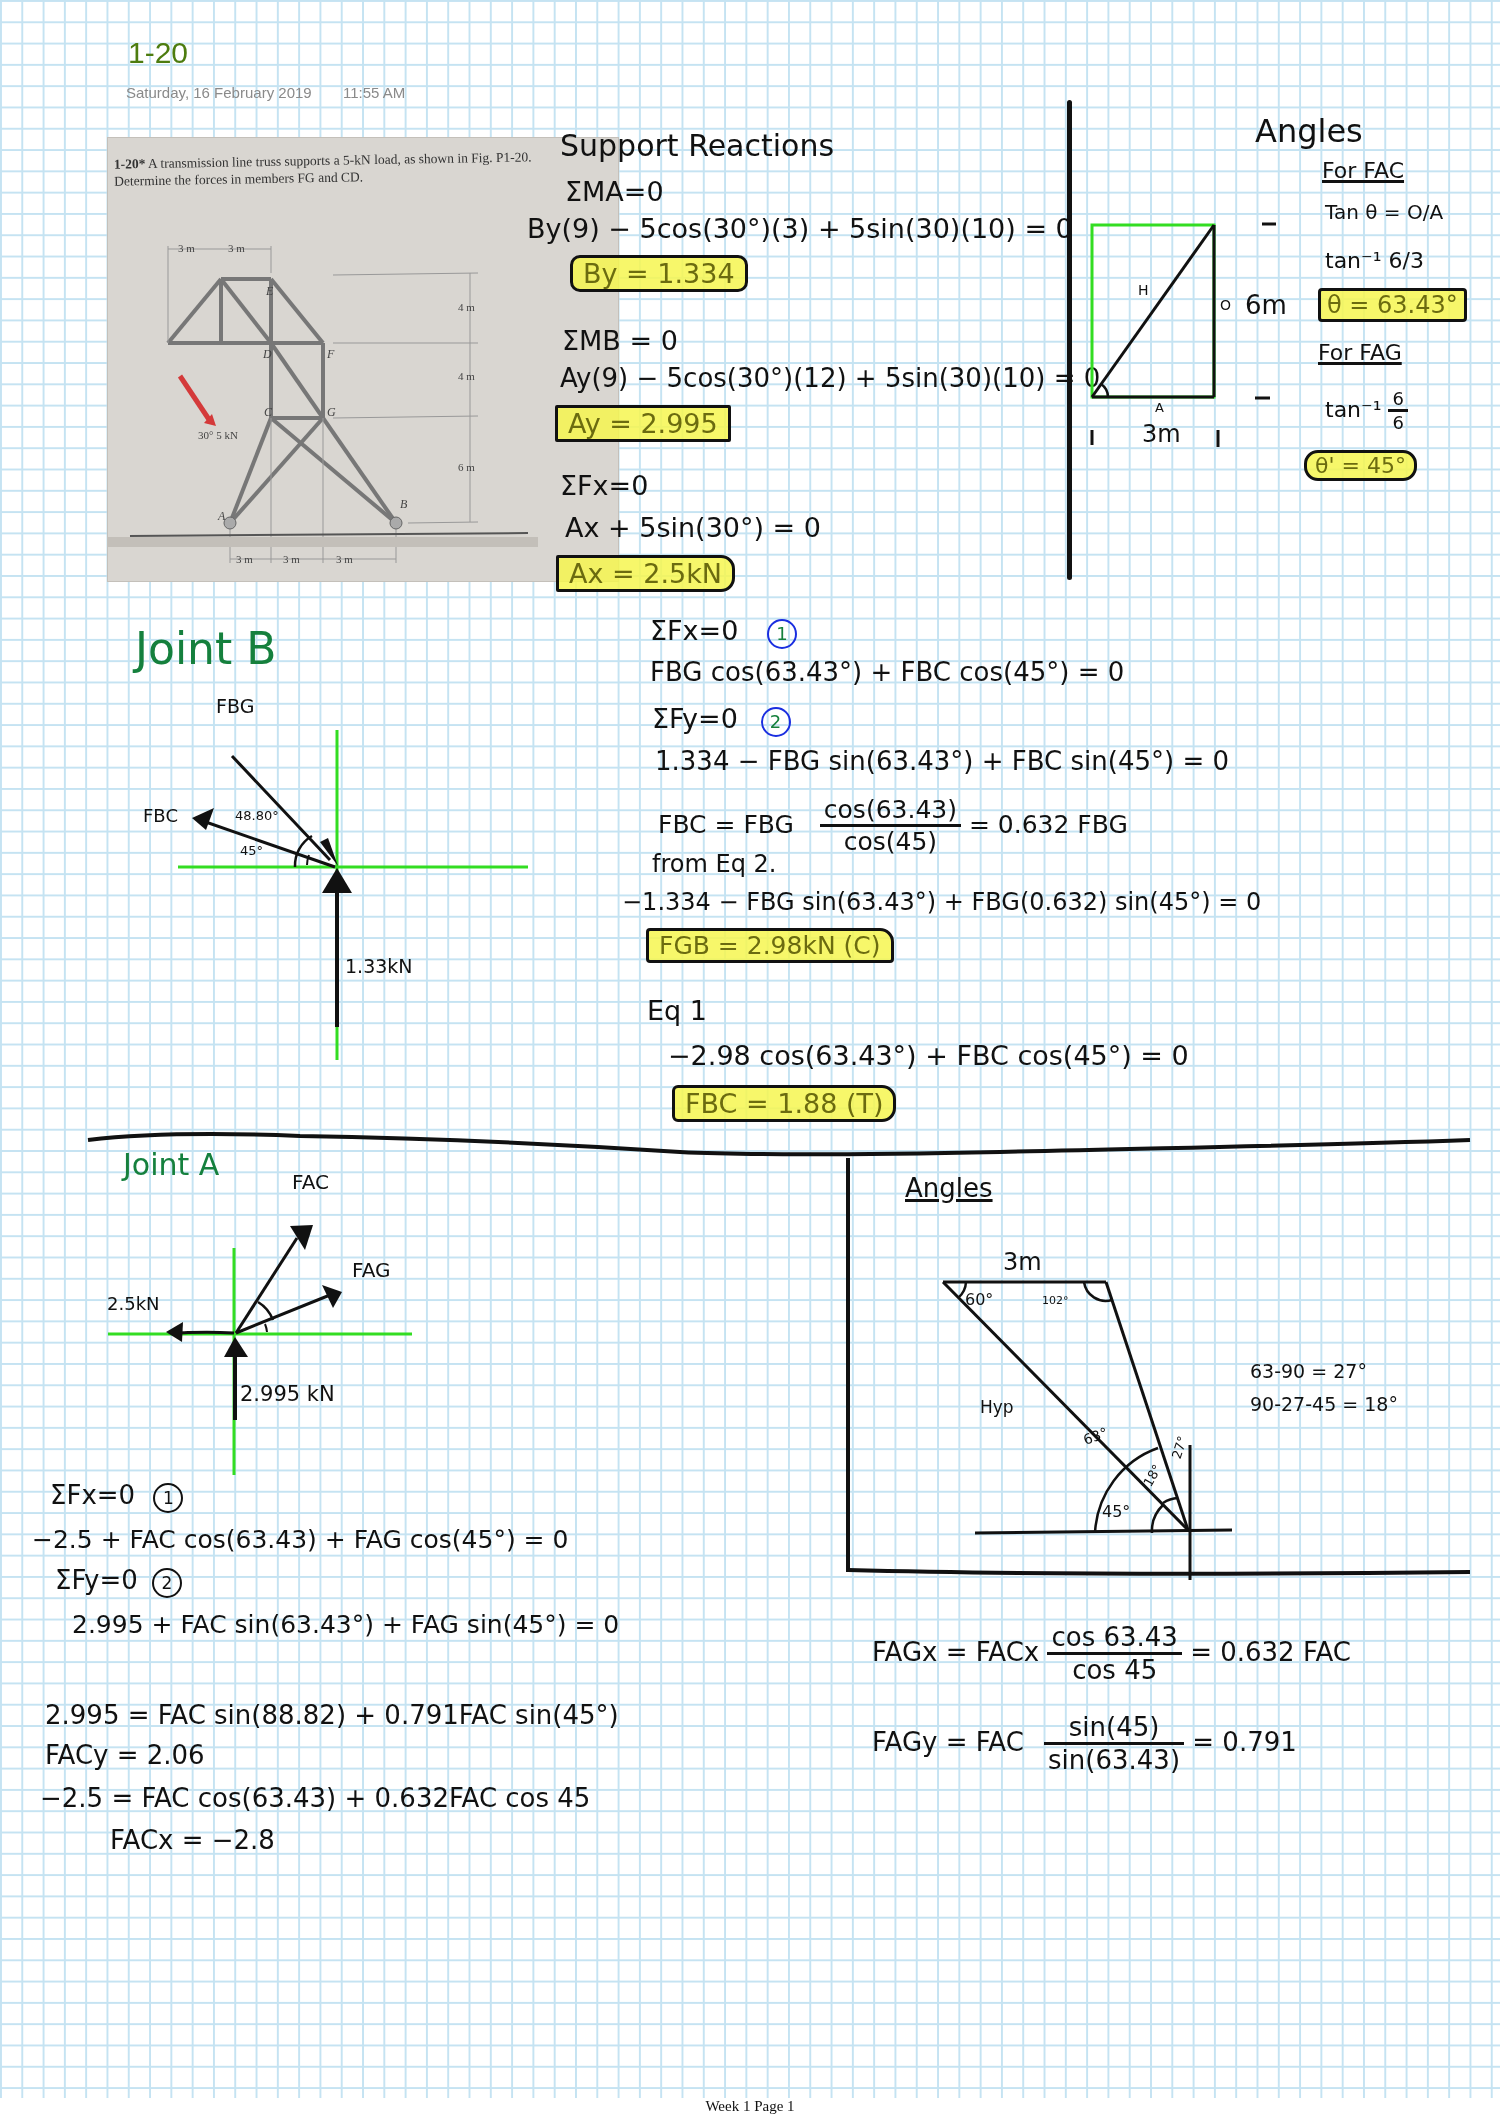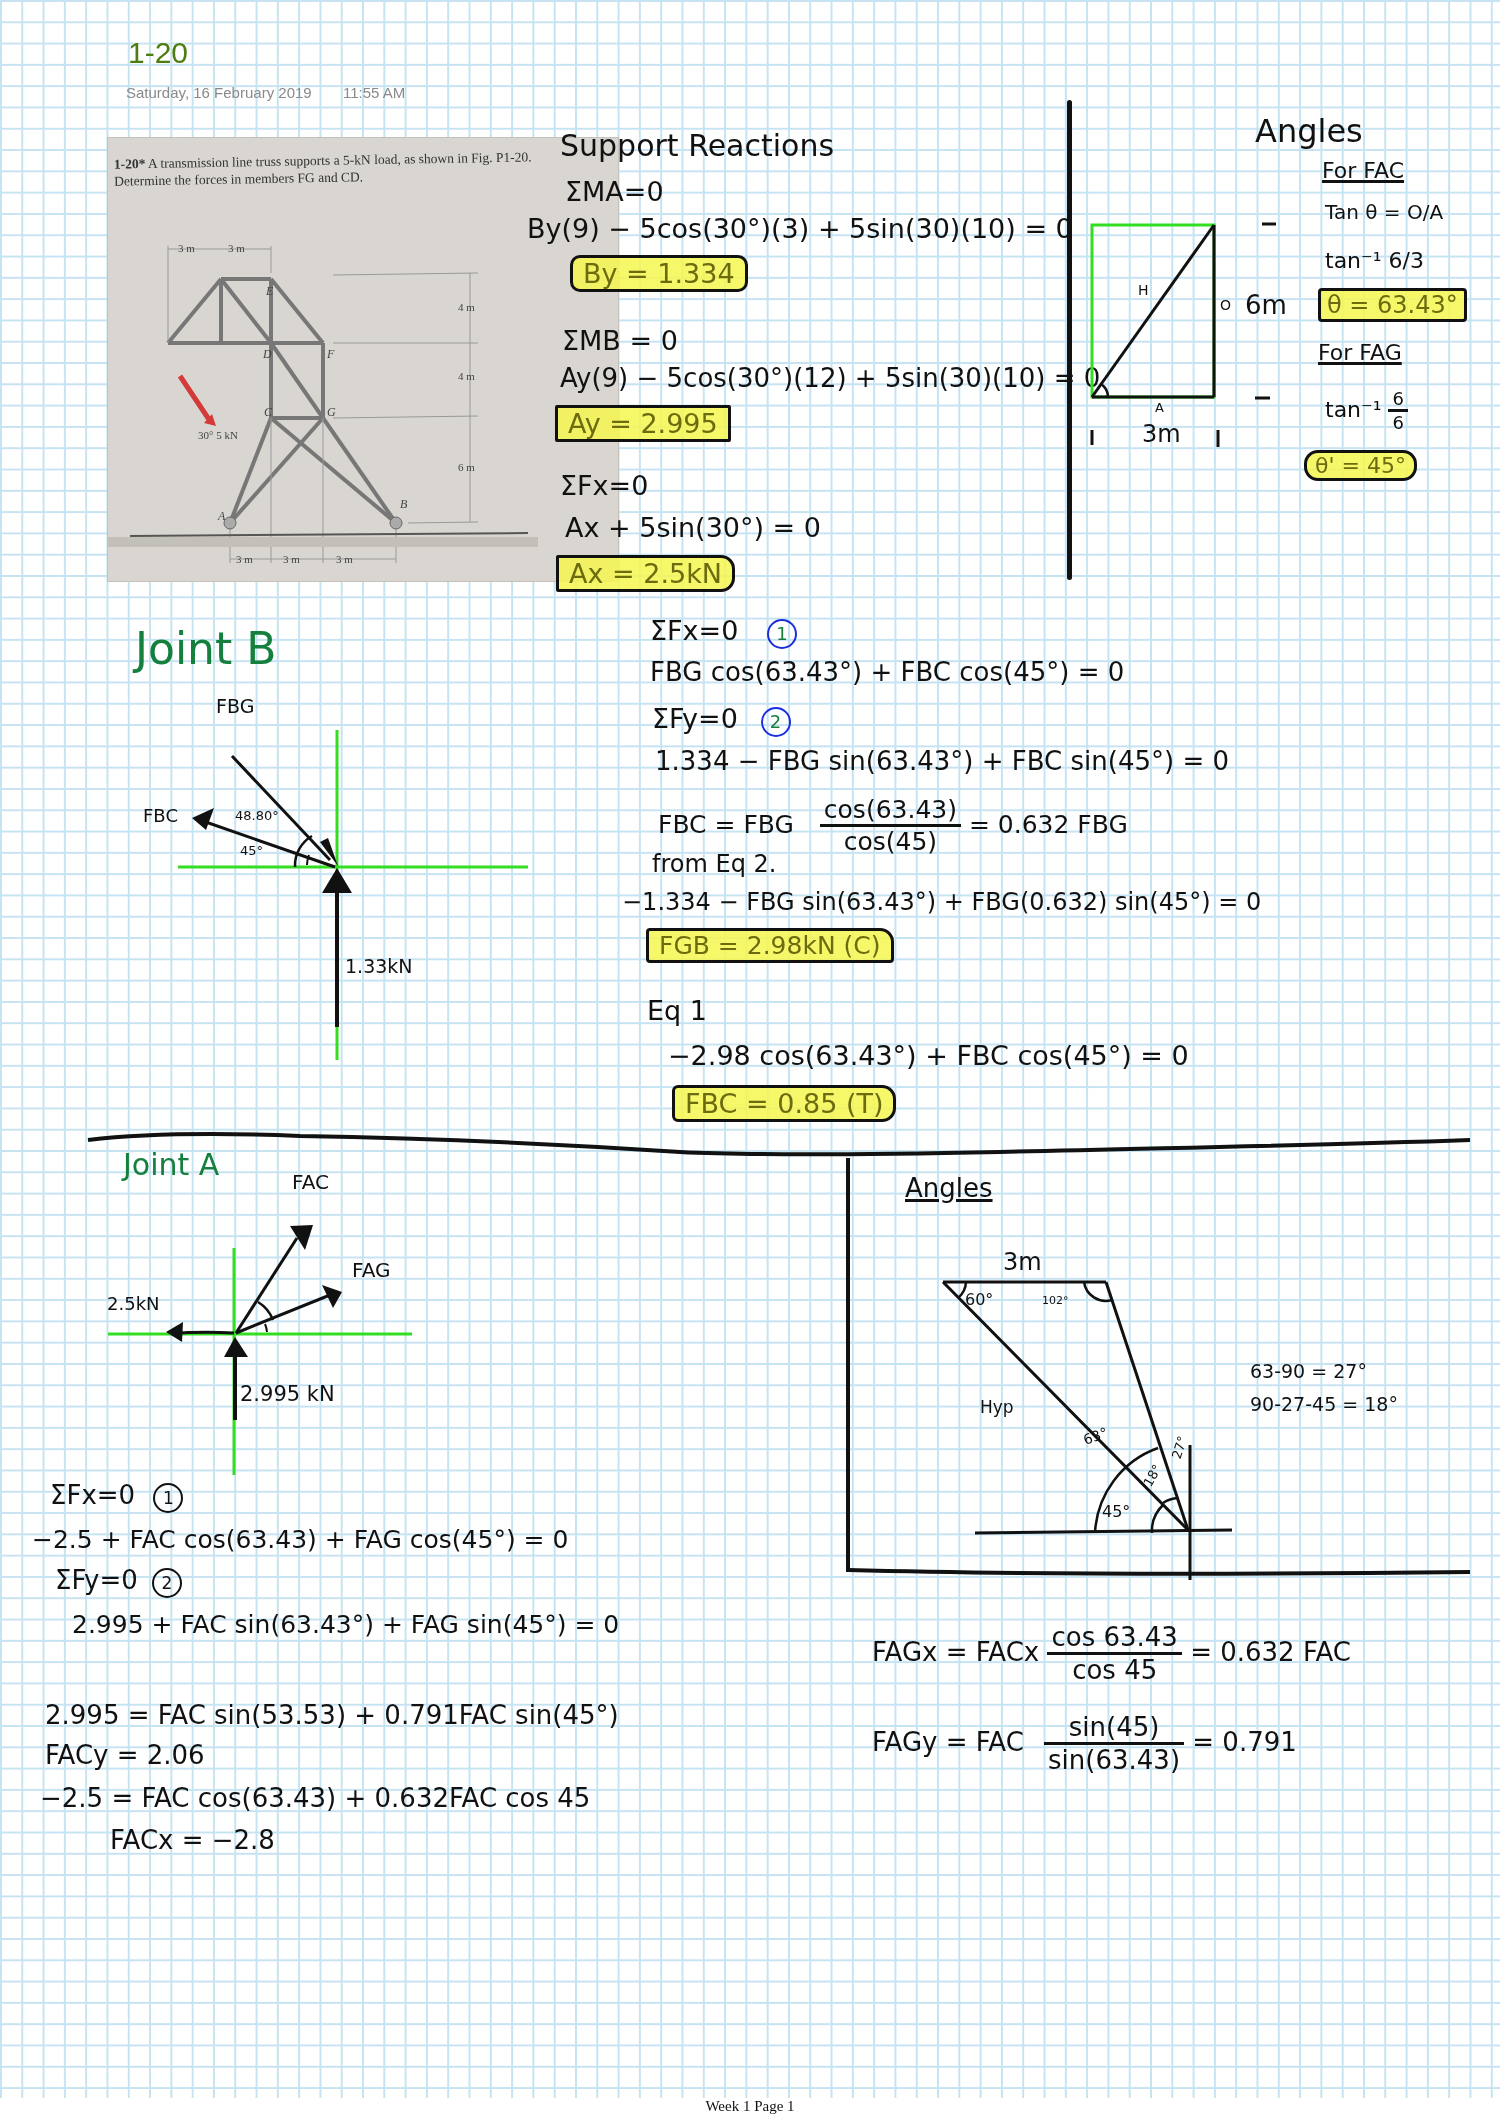--- a/index.html
+++ b/index.html
@@ -188,21 +188,21 @@
 <div class="abs hand" style="left:658px;top:795px;font-size:25px;">
   <span>FBC = FBG</span>
   <span class="frac" style="margin-left:18px;"><span class="num">cos(63.43)</span><span class="den">cos(45)</span></span>
   <span>= 0.632 FBG</span>
 </div>
 <div class="abs hand" style="left:652px;top:850px;font-size:24px;">from Eq 2.</div>
 <div class="abs hand" style="left:622px;top:888px;font-size:24px;">−1.334 − FBG sin(63.43°) + FBG(0.632) sin(45°) = 0</div>
 <div class="abs hand hl" style="left:646px;top:928px;font-size:25px;border-radius:4px 14px 4px 4px;">FGB = 2.98kN (C)</div>
 <div class="abs hand" style="left:647px;top:995px;font-size:27px;">Eq 1</div>
 <div class="abs hand" style="left:668px;top:1040px;font-size:27px;">−2.98 cos(63.43°) + FBC cos(45°) = 0</div>
-<div class="abs hand hl" style="left:672px;top:1085px;font-size:27px;border-radius:6px 14px 14px 6px;">FBC = 0.85 (T)</div>
+<div class="abs hand hl" style="left:672px;top:1085px;font-size:27px;border-radius:6px 14px 14px 6px;">FBC = 1.88 (T)</div>
 
 <svg width="1500" height="2119" style="left:0;top:0;pointer-events:none;">
   <path d="M88,1140 C140,1134 200,1132 300,1136 C420,1138 560,1144 680,1152 C760,1156 900,1154 1000,1152 C1150,1148 1300,1146 1470,1140" fill="none" stroke="#111" stroke-width="4"></path>
   <line x1="848" y1="1158" x2="848" y2="1572" stroke="#111" stroke-width="4"></line>
   <path d="M848,1570 C1000,1574 1200,1575 1470,1572" fill="none" stroke="#111" stroke-width="4"></path>
 </svg>
 
 <div class="abs hand blue" style="left:123px;top:1147px;font-size:30px;">Joint A</div>
 <svg width="1500" height="2119" style="left:0;top:0;pointer-events:none;">
   <line x1="234" y1="1248" x2="234" y2="1475" stroke="#33dd22" stroke-width="3"></line>
@@ -226,21 +226,21 @@
 <div class="abs hand" style="left:50px;top:1480px;font-size:26px;">
   <span>ΣFx=0</span>
   <span style="display:inline-block;border:2px solid #111;border-radius:50%;width:26px;height:26px;line-height:26px;text-align:center;font-size:17px;margin-left:10px;">1</span>
 </div>
 <div class="abs hand" style="left:32px;top:1525px;font-size:25px;">−2.5 + FAC cos(63.43) + FAG cos(45°) = 0</div>
 <div class="abs hand" style="left:55px;top:1565px;font-size:26px;">
   <span>ΣFy=0</span>
   <span style="display:inline-block;border:2px solid #111;border-radius:50%;width:26px;height:26px;line-height:26px;text-align:center;font-size:17px;margin-left:6px;">2</span>
 </div>
 <div class="abs hand" style="left:44px;top:1610px;font-size:25px;margin-left:28px;">2.995 + FAC sin(63.43°) + FAG sin(45°) = 0</div>
-<div class="abs hand" style="left:45px;top:1700px;font-size:26px;">2.995 = FAC sin(53.53) + 0.791FAC sin(45°)</div>
+<div class="abs hand" style="left:45px;top:1700px;font-size:26px;">2.995 = FAC sin(88.82) + 0.791FAC sin(45°)</div>
 <div class="abs hand" style="left:45px;top:1740px;font-size:26px;">FACy = 2.06</div>
 <div class="abs hand" style="left:40px;top:1783px;font-size:26px;">−2.5 = FAC cos(63.43) + 0.632FAC cos 45</div>
 <div class="abs hand" style="left:110px;top:1825px;font-size:26px;">FACx = −2.8</div>
 
 <div class="abs hand" style="left:905px;top:1173px;font-size:26px;text-decoration:underline;text-decoration-thickness:3px;">Angles</div>
 <svg width="1500" height="2119" style="left:0;top:0;pointer-events:none;">
   <line x1="943" y1="1282" x2="1106" y2="1282" stroke="#111" stroke-width="3"></line>
   <line x1="943" y1="1282" x2="1188" y2="1530" stroke="#111" stroke-width="3"></line>
   <line x1="1106" y1="1282" x2="1188" y2="1530" stroke="#111" stroke-width="3"></line>
   <line x1="975" y1="1533" x2="1232" y2="1530" stroke="#111" stroke-width="3"></line>

